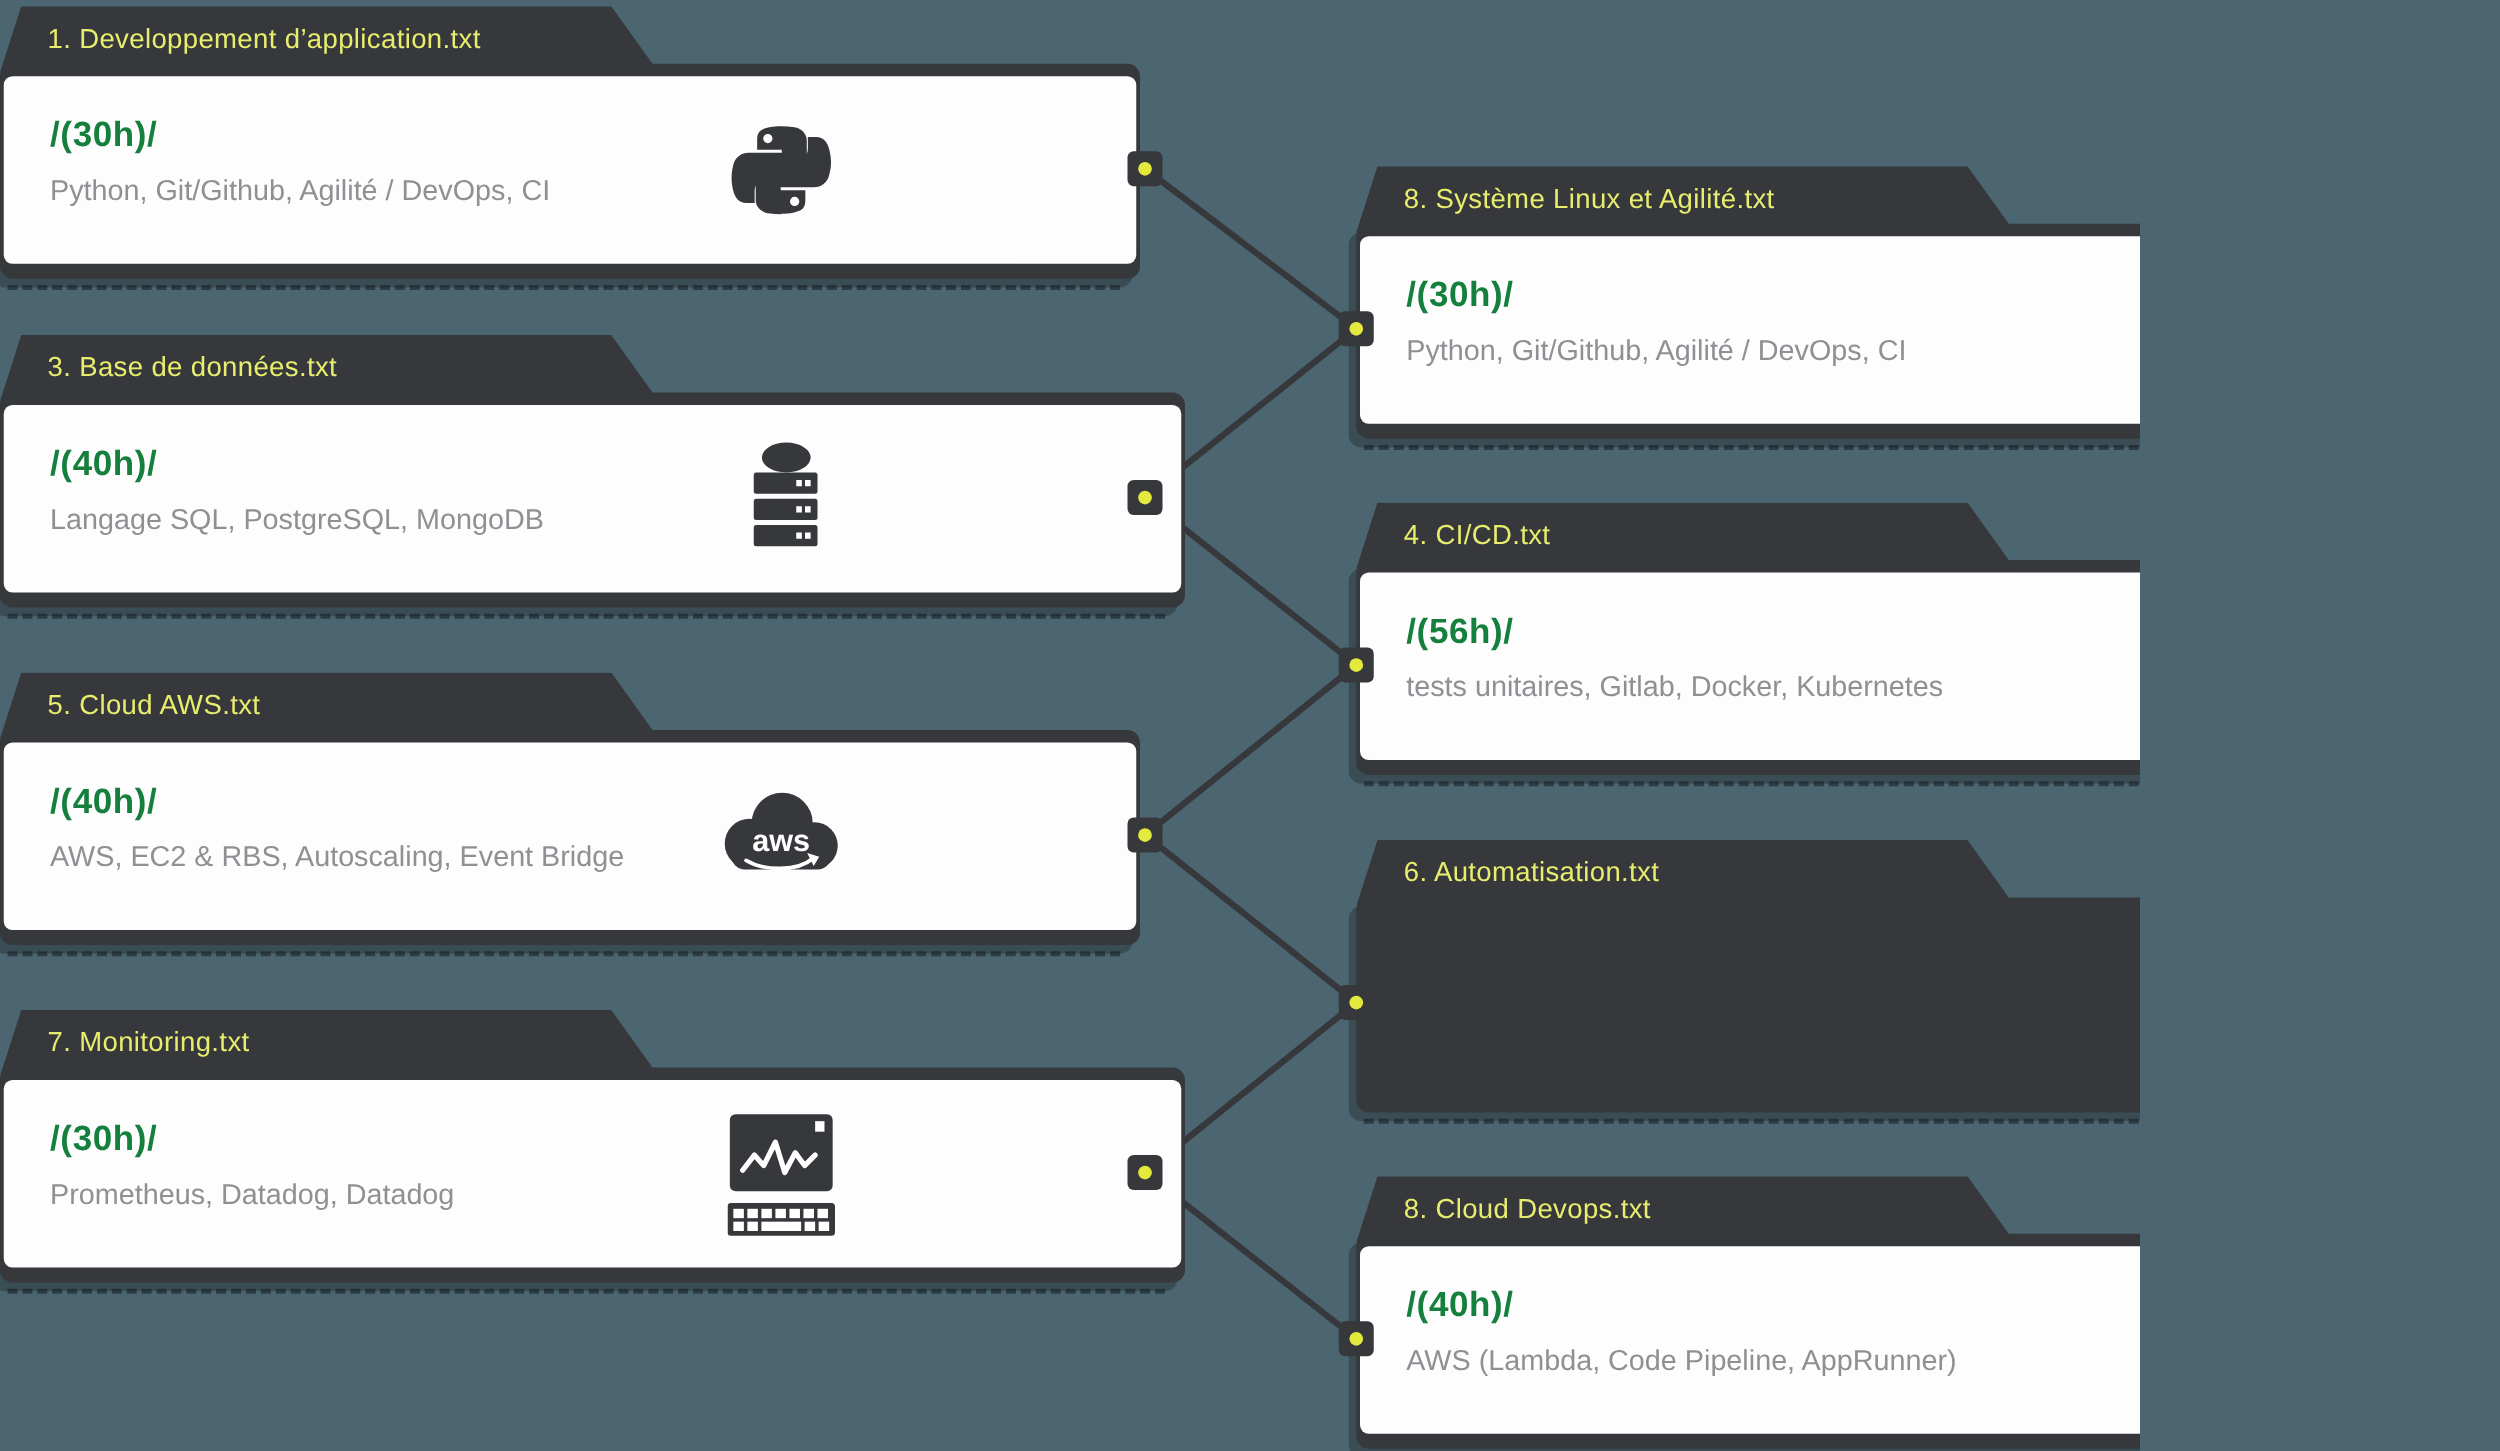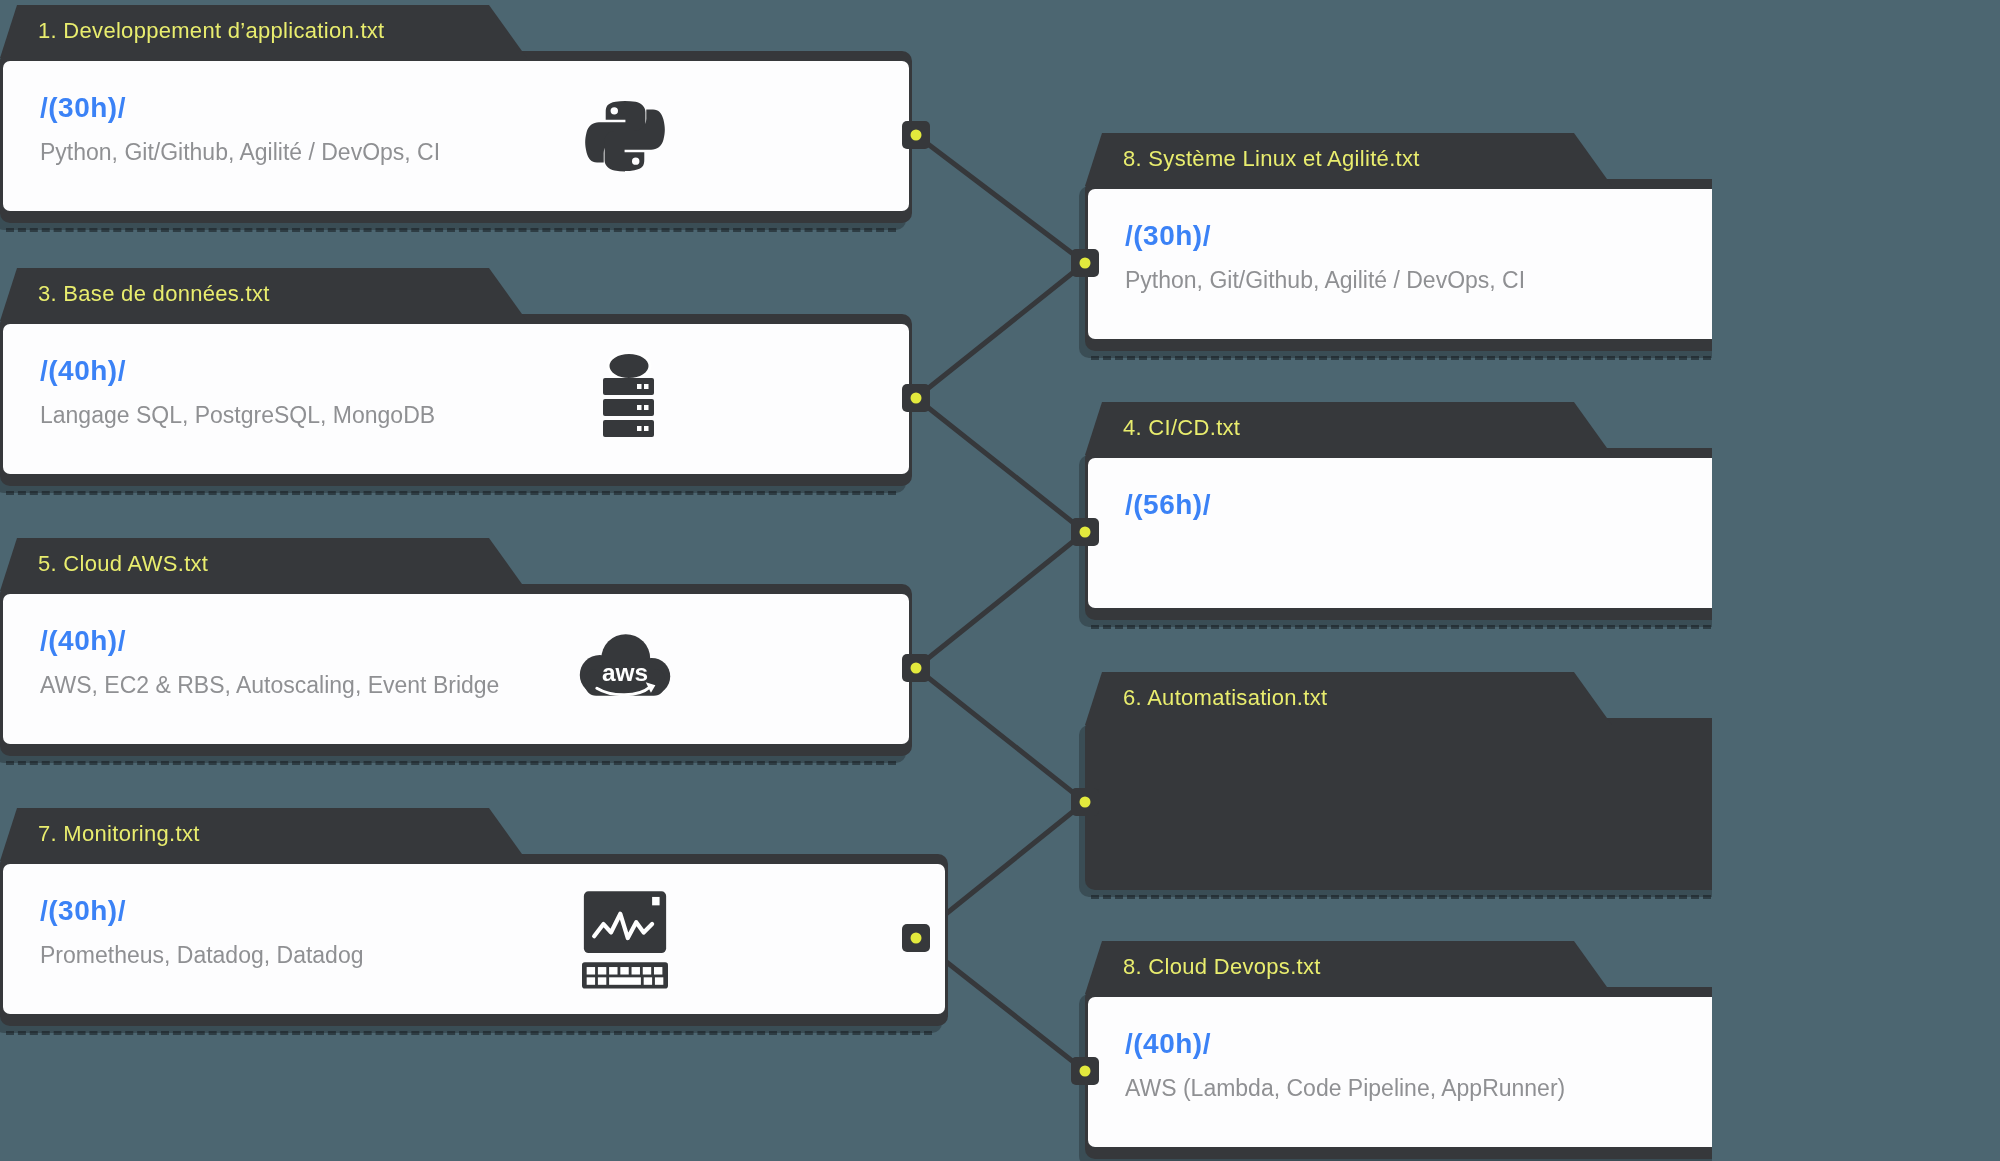--- a/index.html
+++ b/index.html
@@ -11,21 +11,21 @@
         border-radius:10px;box-shadow:-6px 7px 0 rgba(25,31,34,.35);}
   .back::after{content:"";position:absolute;left:6px;right:16px;bottom:-9px;
         border-bottom:4px dashed rgba(22,28,31,.55);}
   .tab{position:absolute;top:0;left:0;width:527px;height:53px;background:#36383b;
         clip-path:polygon(17px 0%,489px 0%,527px 100%,0% 100%);}
   .tab-title{position:absolute;left:38px;top:13px;font-size:22px;letter-spacing:.3px;
         color:#e9ed6e;white-space:nowrap;z-index:3;}
   .body{position:absolute;top:56px;left:3px;right:3px;height:150px;background:#fdfdfe;
         border-radius:7px;}
   .hours{position:absolute;left:37px;top:31px;font-size:28px;font-weight:700;
-        color:#3b82f6;letter-spacing:.5px;white-space:nowrap;}
+        color:#15803d;letter-spacing:.5px;white-space:nowrap;}
   .skills{position:absolute;left:37px;top:78px;font-size:23px;color:#8f9093;white-space:nowrap;text-align:center;}
   .icon-wrap{position:absolute;transform:translate(-50%,-50%);line-height:0;}
   .node{position:absolute;width:28px;height:28px;background:#36383b;border-radius:5px;z-index:6;}
   .node .dot{position:absolute;left:50%;top:50%;width:11px;height:11px;border-radius:50%;
         background:#e3ea3d;transform:translate(-50%,-50%);}
 </style>
 </head>
 <body>
 
 <div id="canvas">
@@ -64,21 +64,21 @@
       <circle cx="26.5" cy="15" r="3.2" fill="#fff"></circle>
             <circle cx="37.5" cy="15" r="3.2" fill="#fff"></circle>
       <circle cx="27.3" cy="15.6" r="1.4" fill="#36383b"></circle>
             <circle cx="36.7" cy="15.6" r="1.4" fill="#36383b"></circle>
       <path d="M26 20.5h12l-6 6.5z" fill="#fff"></path>
       <ellipse cx="17" cy="69" rx="9.5" ry="5.5" fill="#fff" stroke="#36383b" stroke-width="2"></ellipse>
       <ellipse cx="47" cy="69" rx="9.5" ry="5.5" fill="#fff" stroke="#36383b" stroke-width="2"></ellipse>
     </svg></div>
       </div>
     </div>
-    <div class="card" style="left: 0px; top: 268px; width: 912px;">
+    <div class="card" style="left: 0px; top: 268px; width: 912px; padding-left: 36px;">
       <div class="back"></div>
       <div class="tab"></div>
       <div class="tab-title">3. Base de données.txt</div>
       <div class="body">
         <div class="hours">/(40h)/</div>
         <div class="skills">Langage SQL, PostgreSQL, MongoDB</div>
         <div class="icon-wrap" style="left:622px;top:75px"><svg width="66" height="96" viewBox="0 0 66 96">
       <ellipse cx="37" cy="15" rx="21" ry="13.5" fill="#36383b" stroke="#fff" stroke-width="3"></ellipse>
       <g fill="#36383b">
         <rect x="11" y="27" width="51" height="17" rx="2"></rect>
@@ -95,20 +95,21 @@
       </g>
     </svg></div>
       </div>
     </div>
     <div class="card" style="left: 1085px; top: 402px; width: 918px;">
       <div class="back"></div>
       <div class="tab"></div>
       <div class="tab-title">4. CI/CD.txt</div>
       <div class="body">
         <div class="hours">/(56h)/</div>
+        <div class="skills">tests unitaires, Gitlab, Docker, Kubernetes</div>
       </div>
     </div>
     <div class="card" style="left: 0px; top: 538px; width: 912px;">
       <div class="back"></div>
       <div class="tab"></div>
       <div class="tab-title">5. Cloud AWS.txt</div>
       <div class="body">
         <div class="hours">/(40h)/</div>
         <div class="skills">AWS, EC2 &amp; RBS, Autoscaling, Event Bridge</div>
         <div class="icon-wrap" style="left:622px;top:75px"><svg width="104" height="83" viewBox="0 0 140 112">

